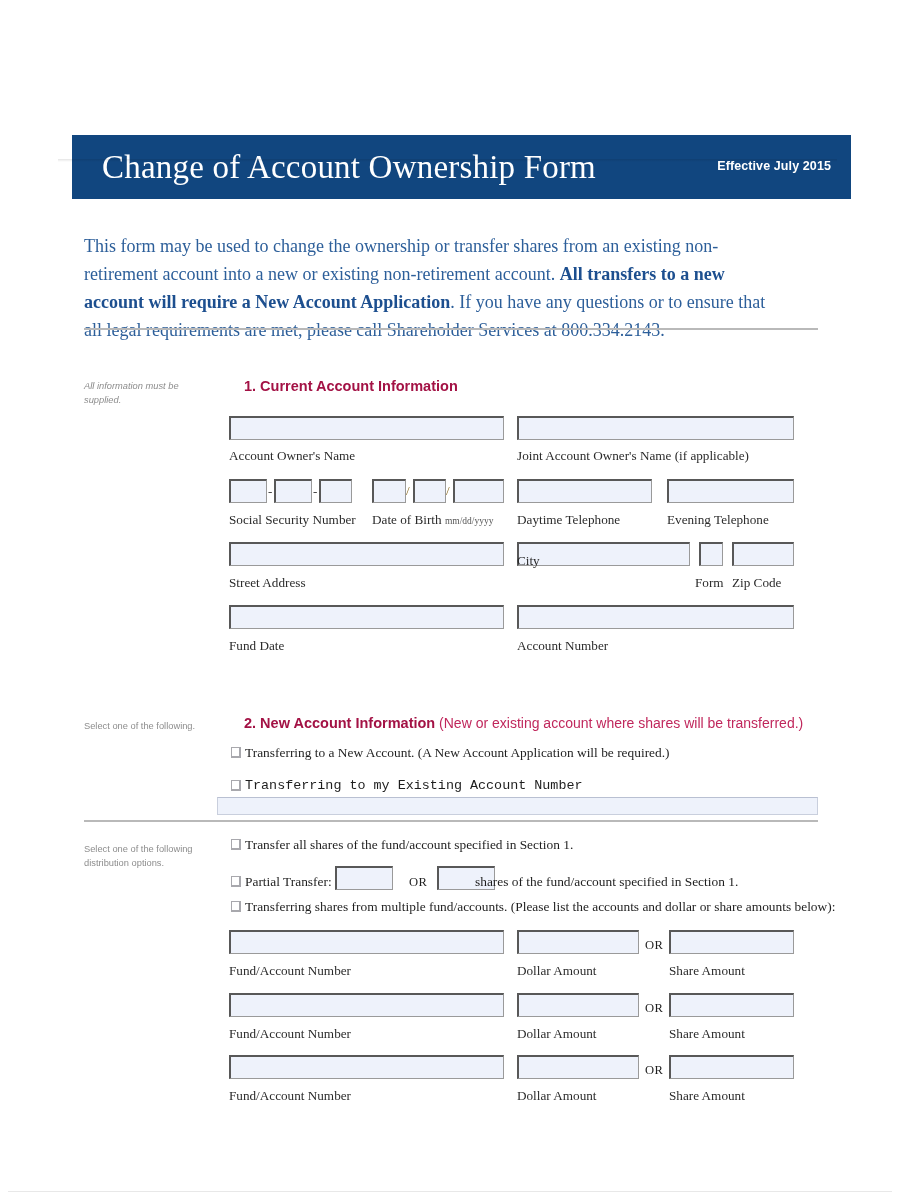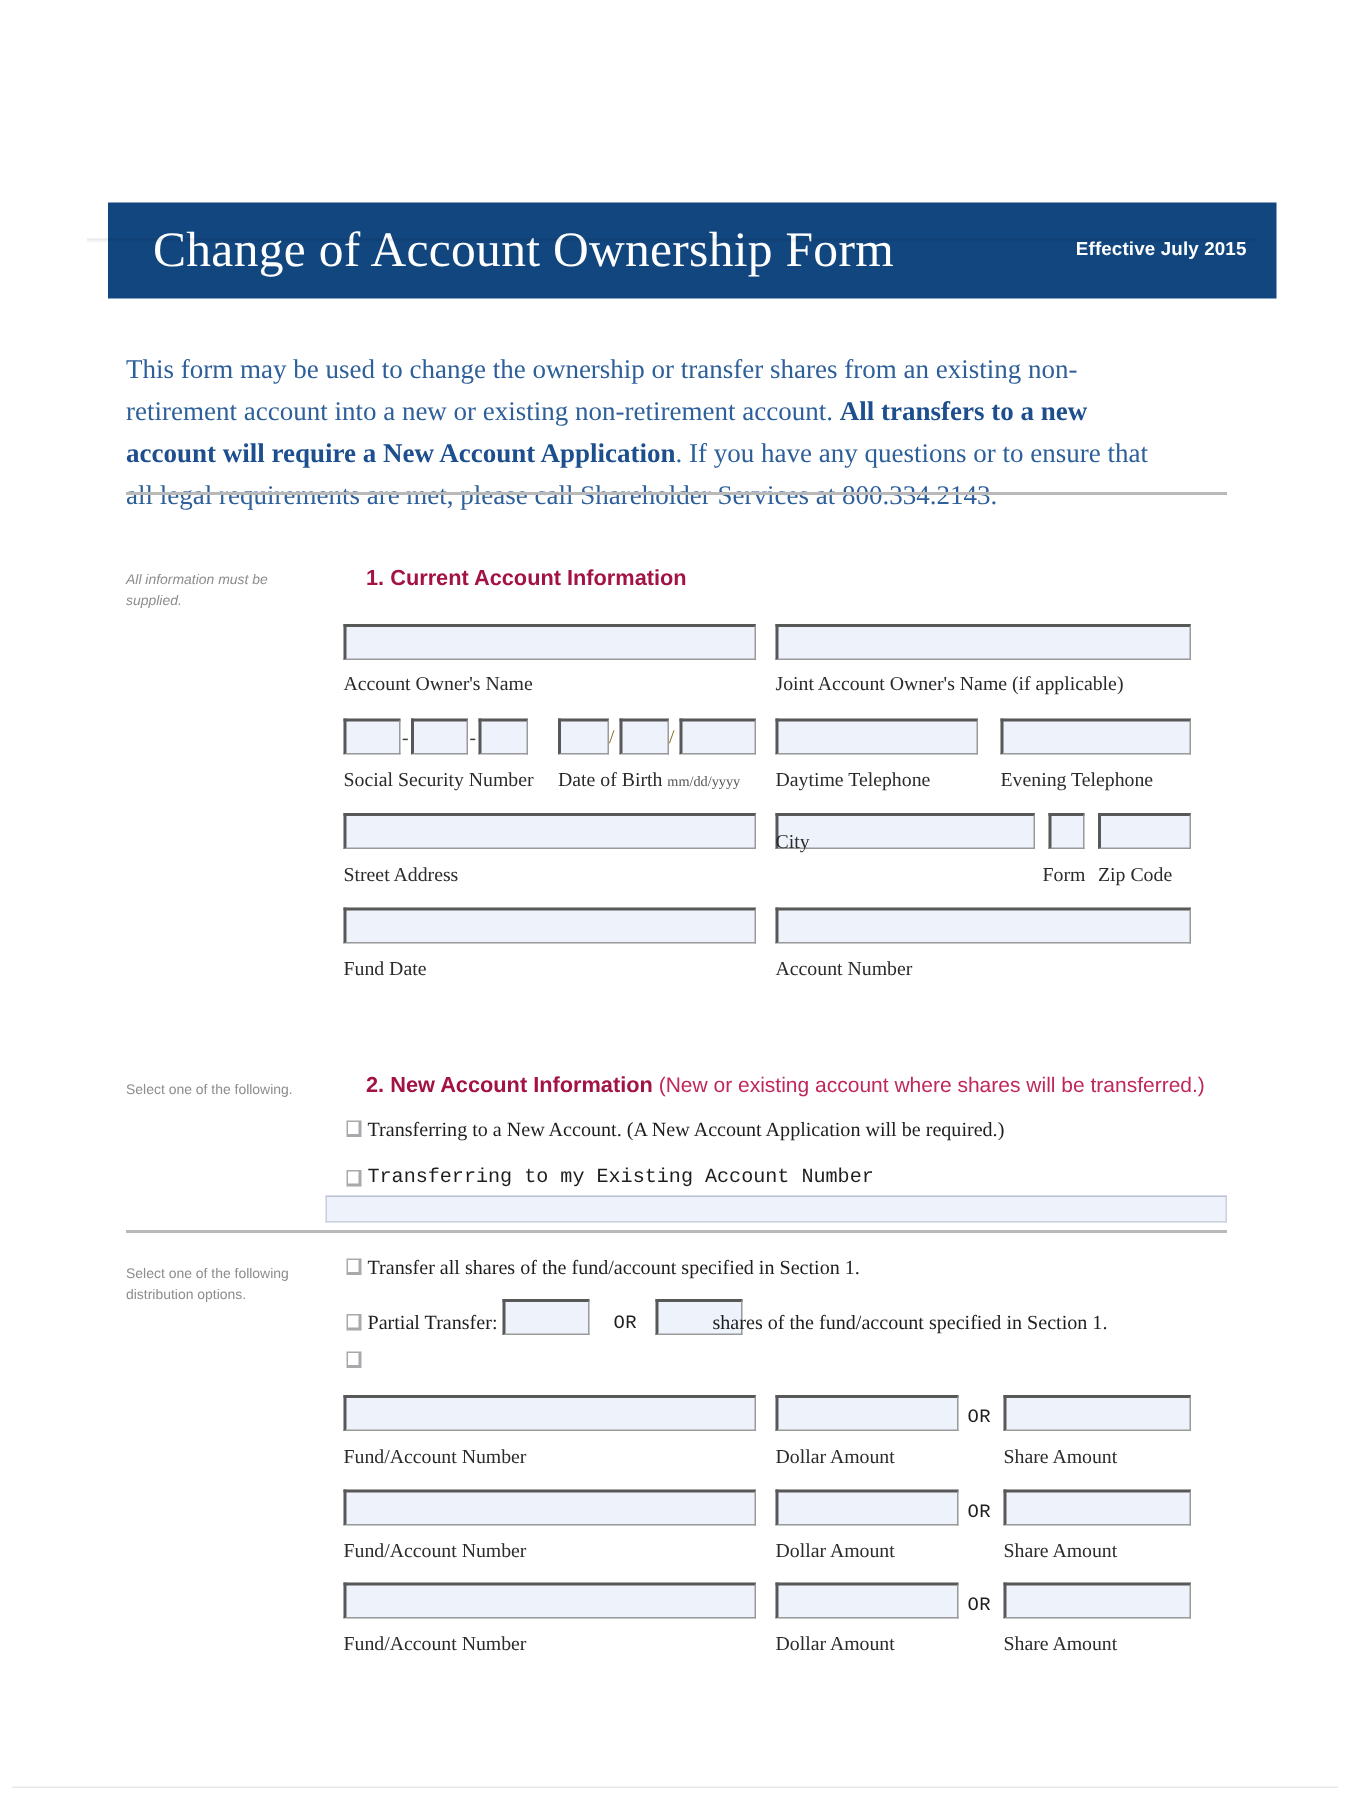--- a/index.html
+++ b/index.html
@@ -180,21 +180,21 @@
   }
   .inline-txt {
     position: absolute;
     font-family: "Liberation Serif", serif;
     font-size: 13.4px;
     color: #1e1e1e;
     white-space: nowrap;
   }
   .or-txt {
     position: absolute;
-    font-family: Liberation Mono, monospace;
+    font-family: Liberation Serif, serif;
     font-size: 12.6px;
     color: #1e1e1e;
     letter-spacing: 0.3px;
   }
 </style>
 </head>
 <body>
 
 <div class="page">
 
@@ -274,20 +274,21 @@
   <div class="ctext" style="left:245px; top:837px;">Transfer all shares of the fund/account specified in Section 1.</div>
 
   <div class="cbox" style="left:231px; top:876px;"></div>
   <div class="inline-txt" style="left:245px; top:874px;">Partial Transfer: $</div>
   <div class="fld" style="left:335px; top:866px; width:58px; height:24px;"></div>
   <div class="or-txt" style="left:409px; top:875px;">OR</div>
   <div class="fld" style="left:437px; top:866px; width:58px; height:24px;"></div>
   <div class="inline-txt" style="left:475px; top:874px;">shares of the fund/account specified in Section 1.</div>
 
   <div class="cbox" style="left:231px; top:901px;"></div>
+  <div class="ctext" style="left:245px; top:899px;">Transferring shares from multiple fund/accounts. (Please list the accounts and dollar or share amounts below):</div>
 
   <div class="fld" style="left:229px; top:930px; width:275px; height:24px;"></div>
   <div class="flabel" style="left:229px; top:963px;">Fund/Account Number</div>
   <div class="fld" style="left:517px; top:930px; width:122px; height:24px;"></div>
   <div class="flabel" style="left:517px; top:963px;">Dollar Amount</div>
   <div class="or-txt" style="left:645px; top:938px;">OR</div>
   <div class="fld" style="left:669px; top:930px; width:125px; height:24px;"></div>
   <div class="flabel" style="left:669px; top:963px;">Share Amount</div>
 
   <div class="fld" style="left:229px; top:993px; width:275px; height:24px;"></div>

